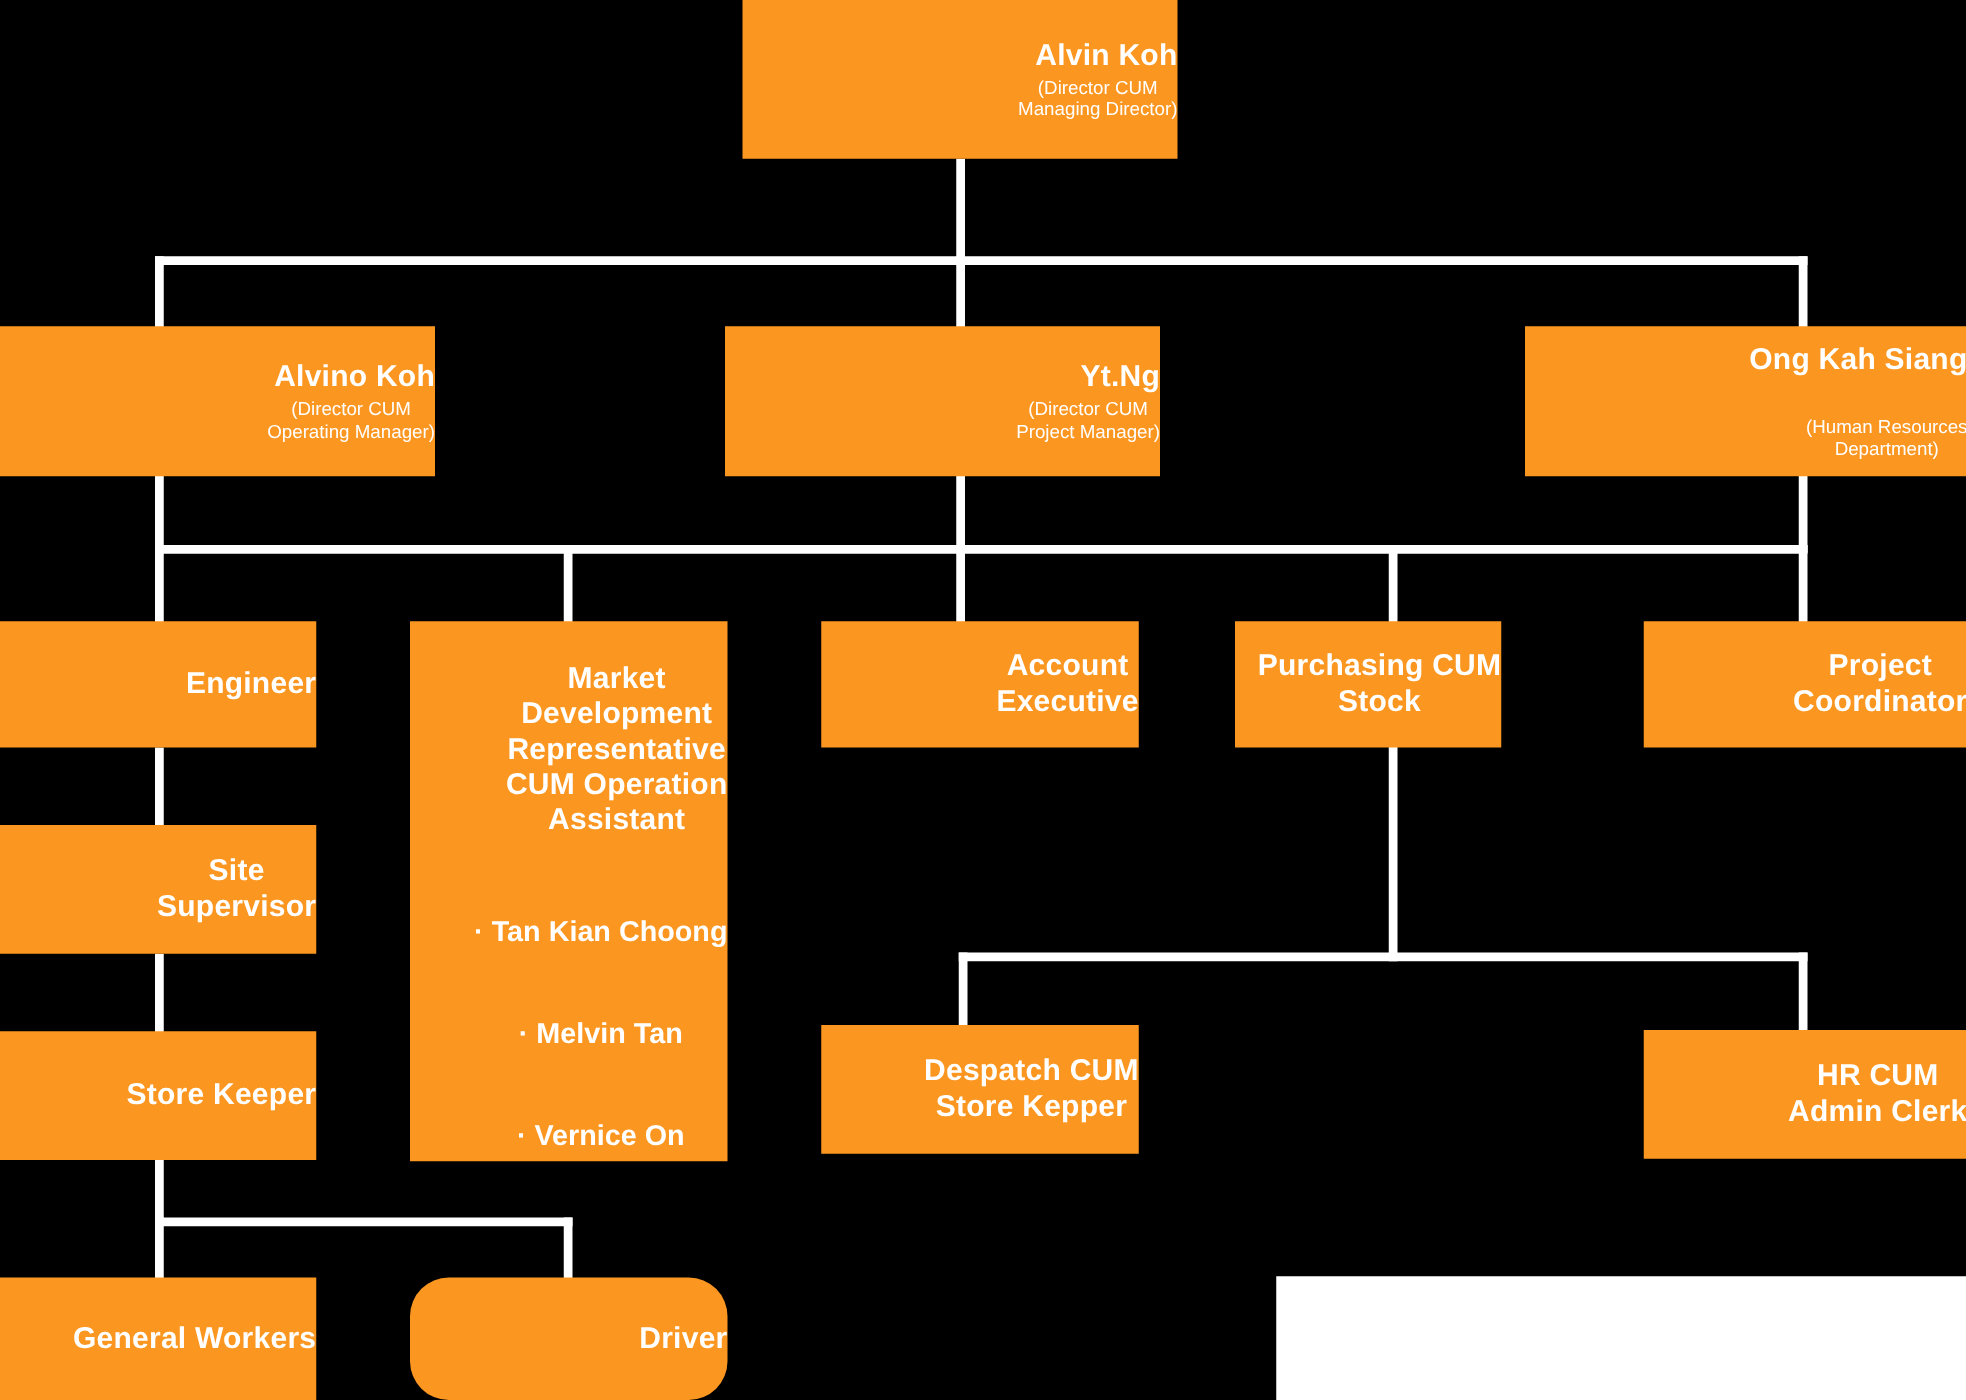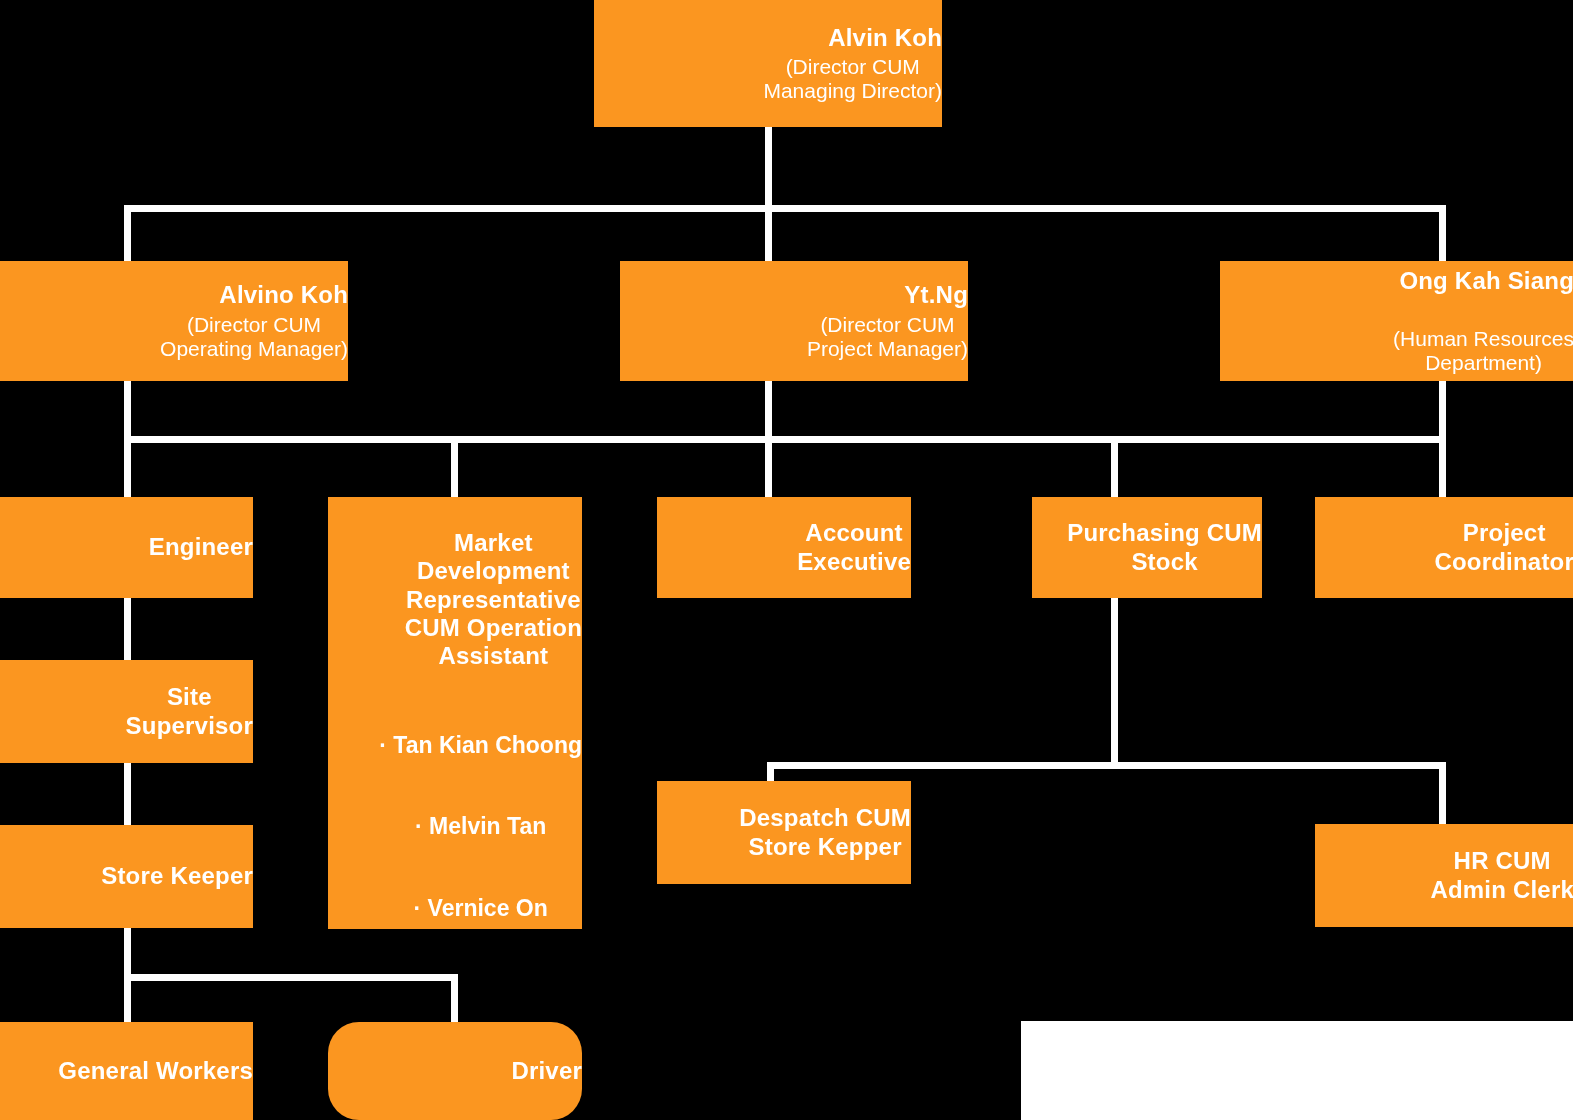--- a/index.html
+++ b/index.html
@@ -28,21 +28,21 @@
     z-index: 3;
   }
   .node .title {
     font-weight: bold;
     font-size: 24px;
     line-height: 1.18;
     letter-spacing: 0.2px;
   }
   .node .subtitle {
     font-weight: normal;
-    font-size: 21px;
+    font-size: 15px;
     line-height: 1.15;
     margin-top: 3px;
     white-space: pre-line;
   }
   .node.multiline .title {
     white-space: pre-line;
   }
   .node .people {
     font-weight: bold;
     font-size: 23px;
@@ -109,21 +109,21 @@
     <span class="subtitle">(Director CUM
 Managing Director)</span>
   </div>
 
   <div class="node" style="left:-1px; top:261px; width:349px; height:120px;">
     <span class="title">Alvino Koh</span>
     <span class="subtitle">(Director CUM
 Operating Manager)</span>
   </div>
 
-  <div class="node" style="left:620px; top:261px; width:348px; height:120px;">
+  <div class="node" style="left:580px; top:261px; width:348px; height:120px;">
     <span class="title">Yt.Ng</span>
     <span class="subtitle">(Director CUM
 Project Manager)</span>
   </div>
 
   <div class="node" style="left:1220px; top:261px; width:354px; height:120px;gap:28px;">
     <span class="title">Ong Kah Siang</span>
     <span class="subtitle">(Human Resources
 Department)</span>
   </div>
@@ -143,40 +143,40 @@
       <span class="person">· Melvin Tan</span>
       <span class="person">· Vernice On</span>
     </span>
   </div>
 
   <div class="node multiline" style="left:657px; top:497px; width:254px; height:101px;">
     <span class="title">Account
 Executive</span>
   </div>
 
-  <div class="node multiline" style="left:988px; top:497px; width:230px; height:101px;margin-left:44px;">
+  <div class="node multiline" style="left:988px; top:497px; width:213px; height:101px;">
     <span class="title">Purchasing CUM
 Stock</span>
   </div>
 
   <div class="node multiline" style="left:1315px; top:497px; width:259px; height:101px;">
     <span class="title">Project
 Coordinator</span>
   </div>
 
   <div class="node multiline" style="left:-1px; top:660px; width:254px; height:103px;">
     <span class="title">Site
 Supervisor</span>
   </div>
 
   <div class="node multiline" style="left:-1px; top:825px; width:254px; height:103px;">
     <span class="title">Store Keeper</span>
   </div>
 
-  <div class="node multiline" style="left:657px; top:781px; width:254px; height:103px;">
+  <div class="node multiline" style="left:657px; top:820px; width:254px; height:103px;">
     <span class="title">Despatch CUM
 Store Kepper</span>
   </div>
 
   <div class="node multiline" style="left:1315px; top:824px; width:259px; height:103px;padding-left:19px;">
     <span class="title">HR CUM
 Admin Clerk</span>
   </div>
 
   <div class="node multiline" style="left:-1px; top:1022px; width:254px; height:98px;">

